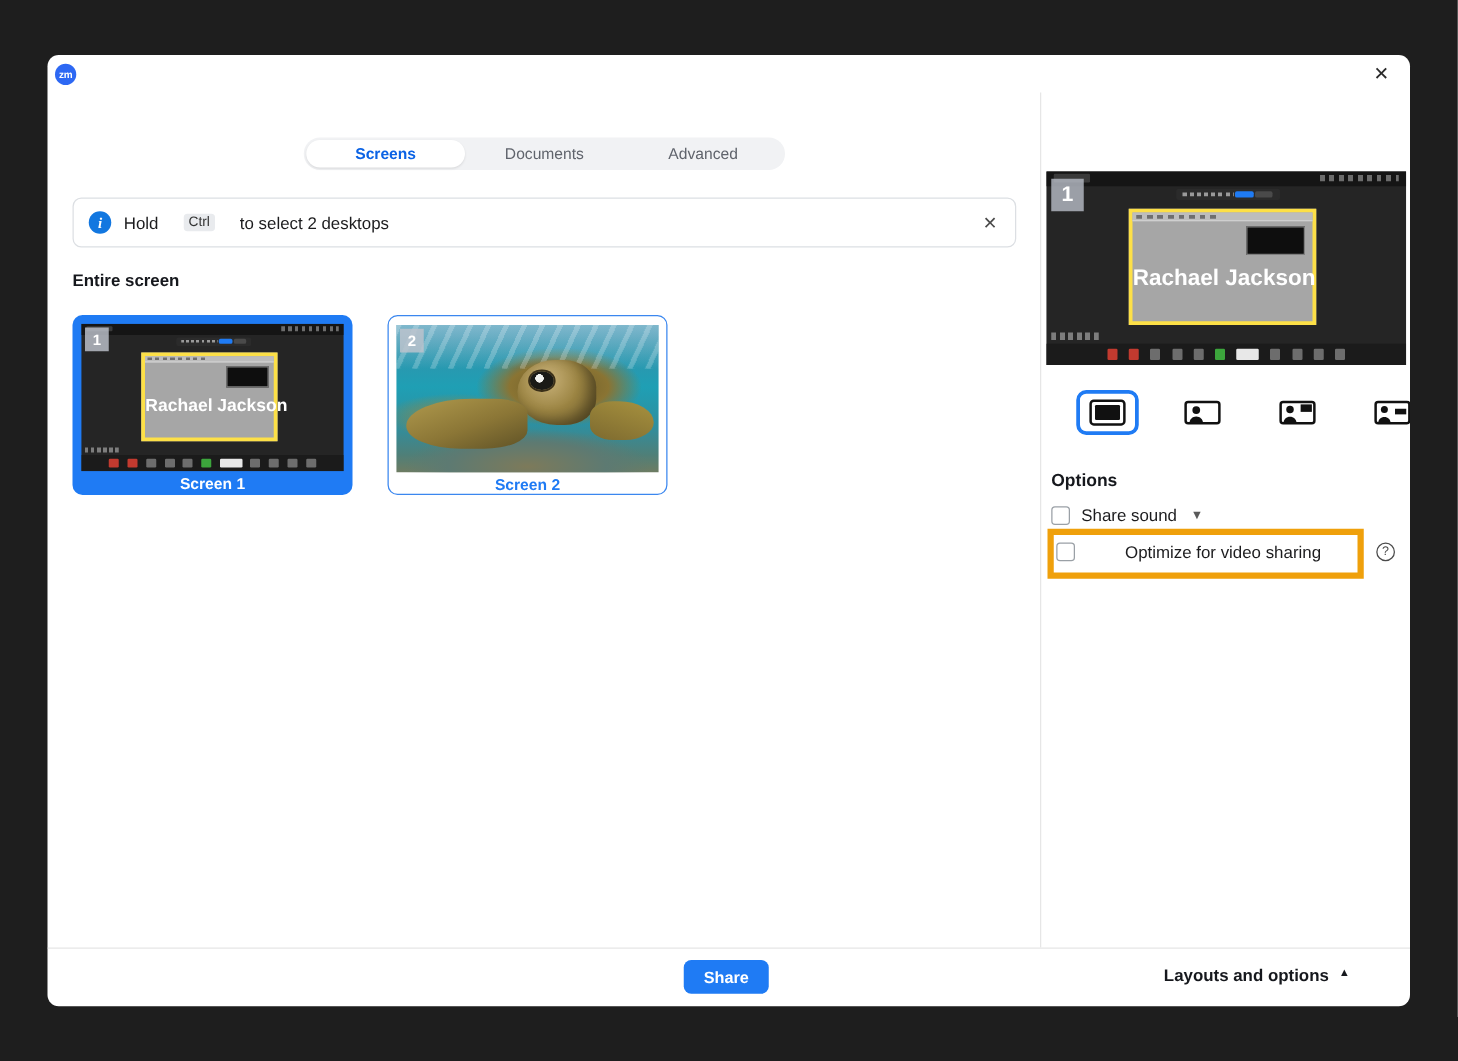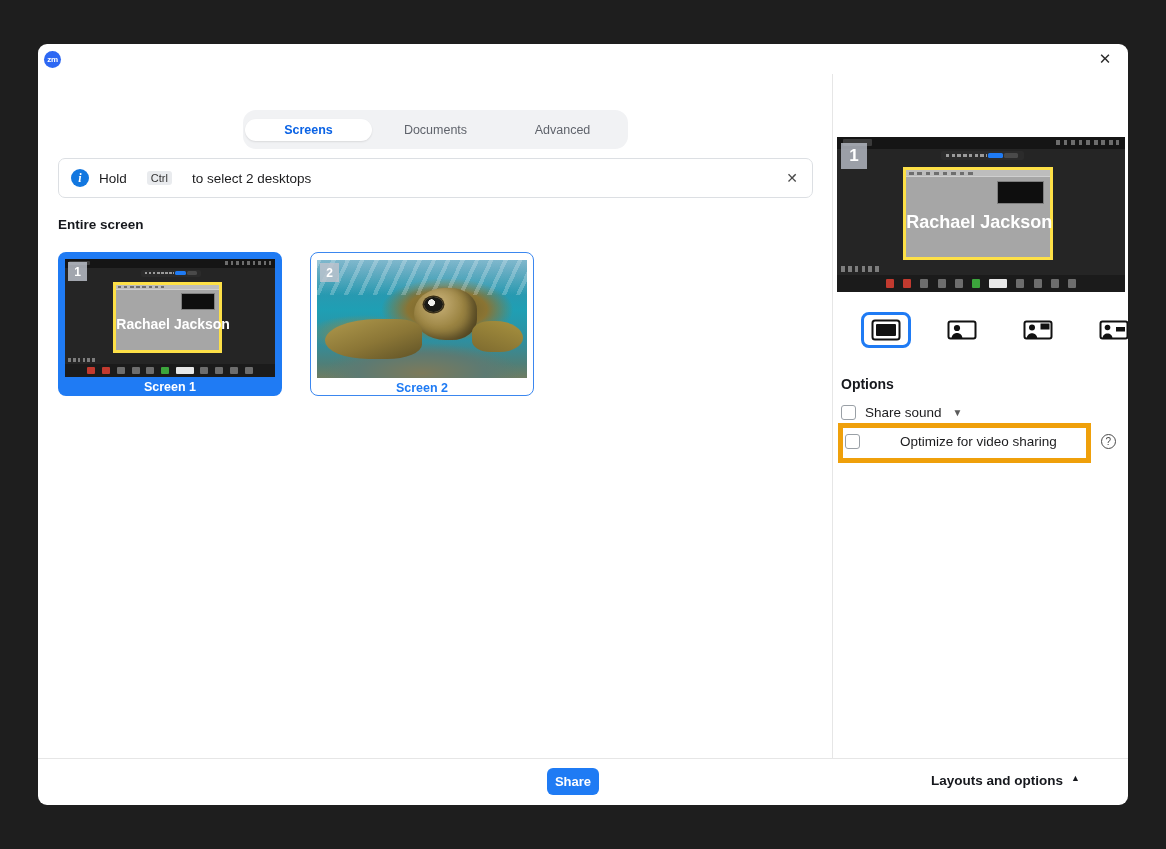--- a/index.html
+++ b/index.html
@@ -54,21 +54,21 @@
     width: 795px;
     border-right: 1px solid #e6e6e6;
     position: relative;
     flex: 0 0 795px;
   }
   .side-pane { flex: 1 1 auto; position: relative; }
 
   
   .tabbar {
     position: absolute; left: 205px; top: 36px;
-    width: 385px; height: 39px;
+    width: 385px; height: 26px;
     background: #f1f2f4;
     border-radius: 13px;
     display: flex; align-items: center;
     padding: 2px;
   }
   .tab {
     flex: 1 1 0; height: 22px;
     display: flex; align-items: center; justify-content: center;
     font-size: 12.5px; color: #60646c;
     border-radius: 11px; cursor: pointer;
@@ -330,21 +330,21 @@
     pointer-events: none;
   }
   
   .footer {
     flex: 0 0 47px; height: 47px;
     border-top: 1px solid #e6e6e6;
     position: relative;
   }
   .share-btn {
     position: absolute; left: 509px; top: 9px;
-    width: 52px; height: 27px;
+    width: 68px; height: 27px;
     background: #1f7bf4; color: #fff;
     border-radius: 6px;
     font-size: 13px; font-weight: bold;
     display: flex; align-items: center; justify-content: center;
     cursor: pointer;
   }
   .layouts-opt {
     position: absolute; right: 48px; top: 14px;
     font-size: 13.5px; font-weight: bold; color: #16181d;
     display: flex; align-items: flex-start; gap: 8px;

